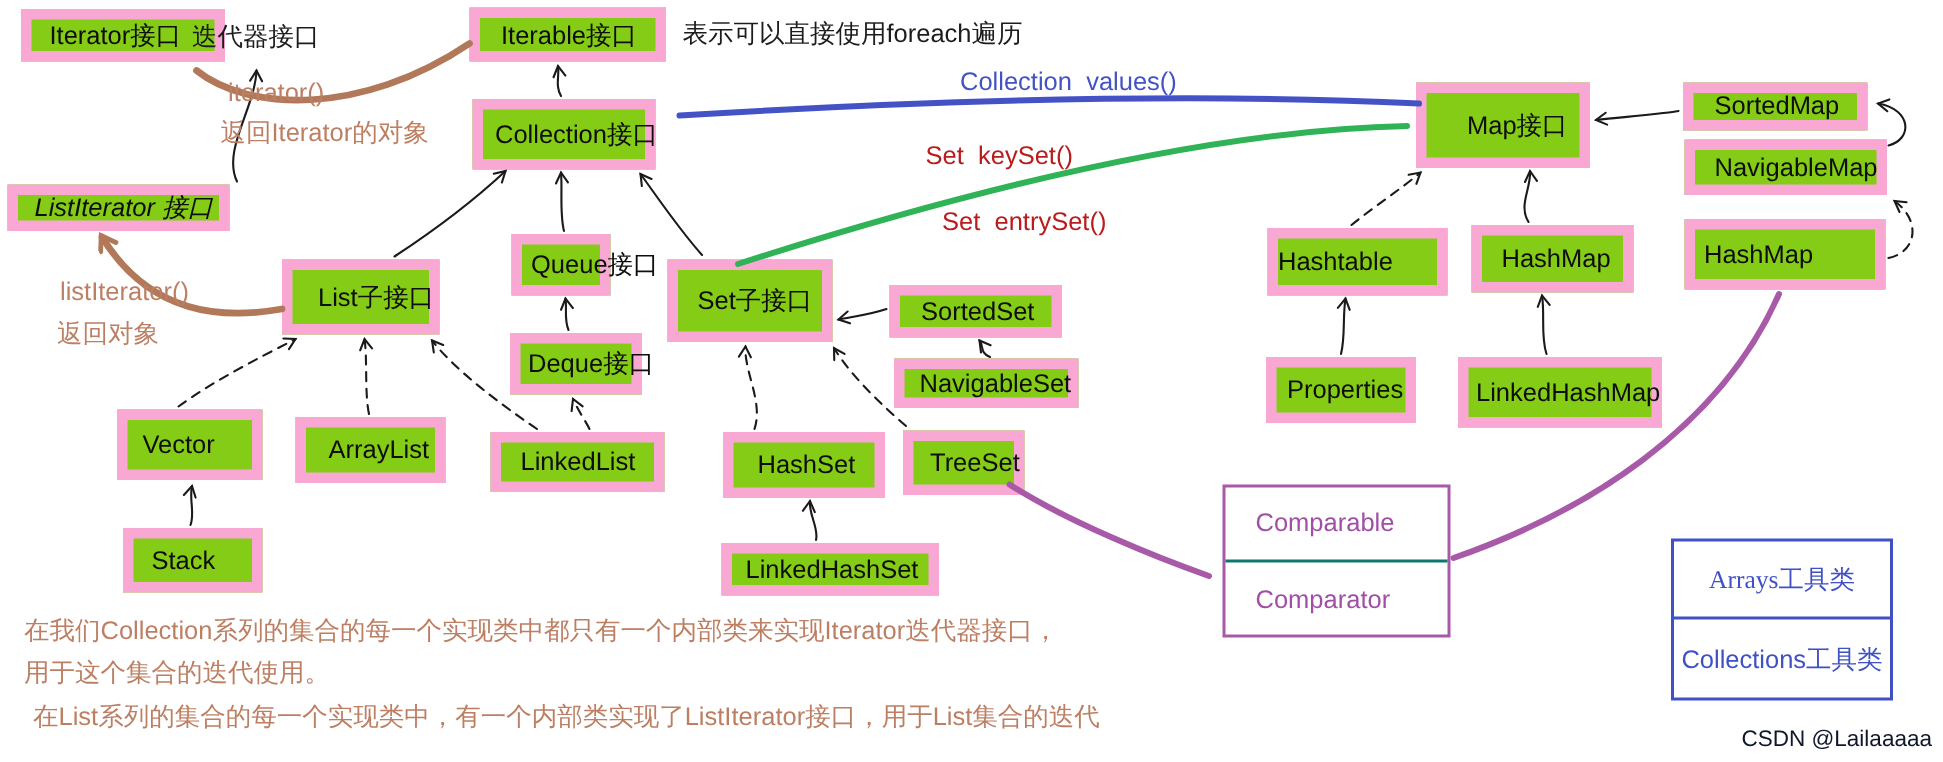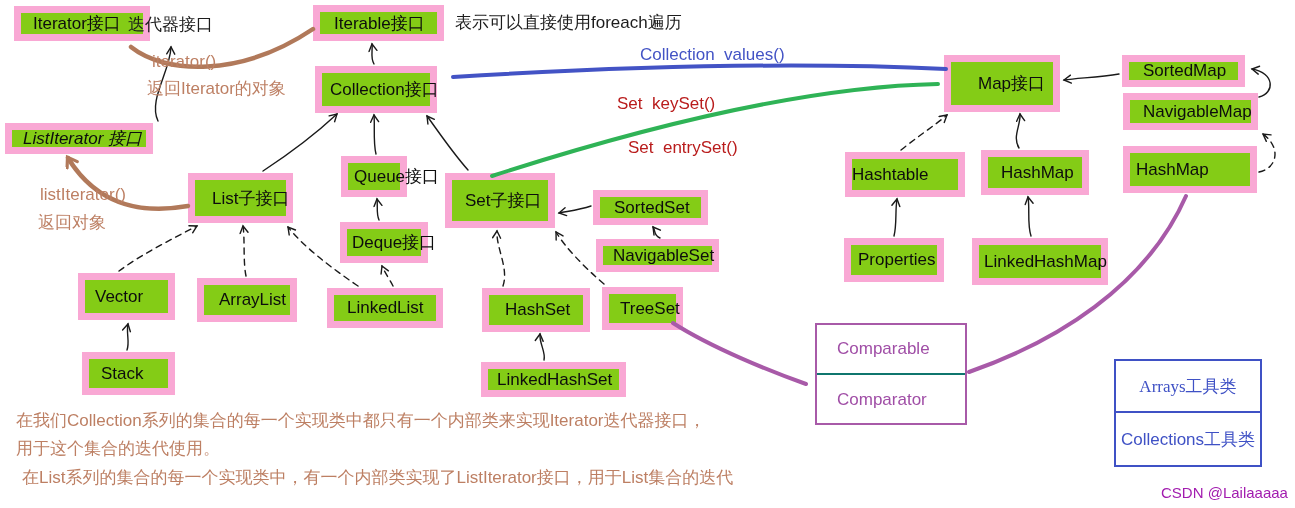--- a/index.html
+++ b/index.html
@@ -19,21 +19,21 @@
   .green{color:#b91c1c;}
   .black{color:#1c1c1c;}
   .cellbox{position:absolute;box-sizing:border-box;background:#fff;z-index:1;}
   .cellbox .cell{box-sizing:border-box;display:flex;align-items:center;font-size:17px;white-space:pre;}
   #comparable-box{border:2px solid #a85aa8;}
   #comparable-box .cell{color:#a04ea6;height:50px;padding-left:20px;}
   #comparable-box .cell:first-child{border-bottom:2px solid #0f766e;}
   #tools-box{border:2px solid #3f51c5;}
   #tools-box .cell{color:#3f51c5;height:52px;justify-content:center;}
   #tools-box .cell:first-child{border-bottom:2px solid #3f51c5;font-family:Liberation Serif, serif;}
-  .watermark{color:#a21caf;font-size:15px;}
+  .watermark{color:#0f172a;font-size:15px;}
 </style>
 </head>
 <body>
 
 <div id="stage">
 
   <div class="node" style="left:14px;top:6px;width:136px;height:35px;padding-left:12px;"><span>Iterator接口</span></div>
   <div class="node" style="left:5px;top:123px;width:148px;height:31px;padding-left:11px;font-style:italic;"><span>ListIterator 接口</span></div>
   <div class="node" style="left:313px;top:5px;width:131px;height:36px;padding-left:14px;"><span>Iterable接口</span></div>
   <div class="node" style="left:315px;top:66px;width:122px;height:47px;padding-left:8px;"><span>Collection接口</span></div>

